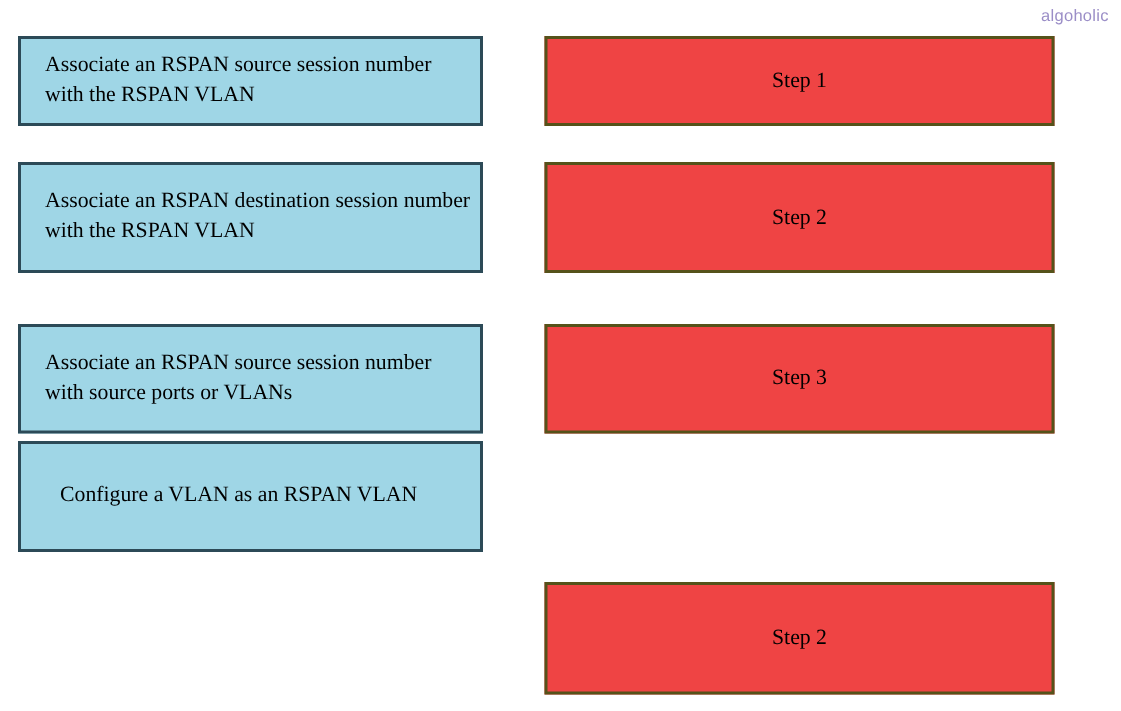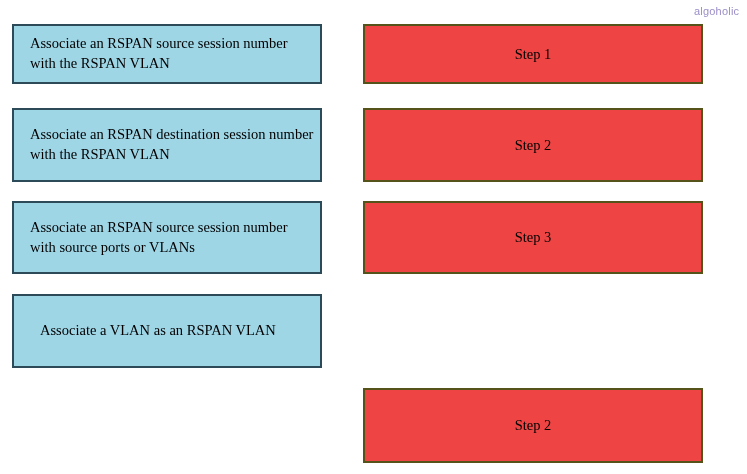--- a/index.html
+++ b/index.html
@@ -102,32 +102,32 @@
 
   <div class="row" id="row-1" style="top: 108px; height: 74px;">
     <div class="task-box">
       <span class="task-text">Associate an RSPAN destination session number with the RSPAN VLAN</span>
     </div>
     <div class="step-box">
       <span class="step-text">Step 2</span>
     </div>
   </div>
 
-  <div class="row" id="row-2" style="top: 201px; height: 73px;">
+  <div class="row" id="row-2" style="top: 216px; height: 73px;">
     <div class="task-box">
       <span class="task-text">Associate an RSPAN source session number with source ports or VLANs</span>
     </div>
     <div class="step-box">
       <span class="step-text">Step 3</span>
     </div>
   </div>
 
   <div class="row" id="row-3" style="top: 294px; height: 74px;">
     <div class="task-box indented">
-      <span class="task-text">Associate a VLAN as an RSPAN VLAN</span>
+      <span class="task-text">Configure a VLAN as an RSPAN VLAN</span>
     </div>
   </div>
 
   <div class="row" id="row-4" style="top: 388px; height: 75px;">
     <div class="step-box">
       <span class="step-text">Step 2</span>
     </div>
   </div>
 
 </div>

